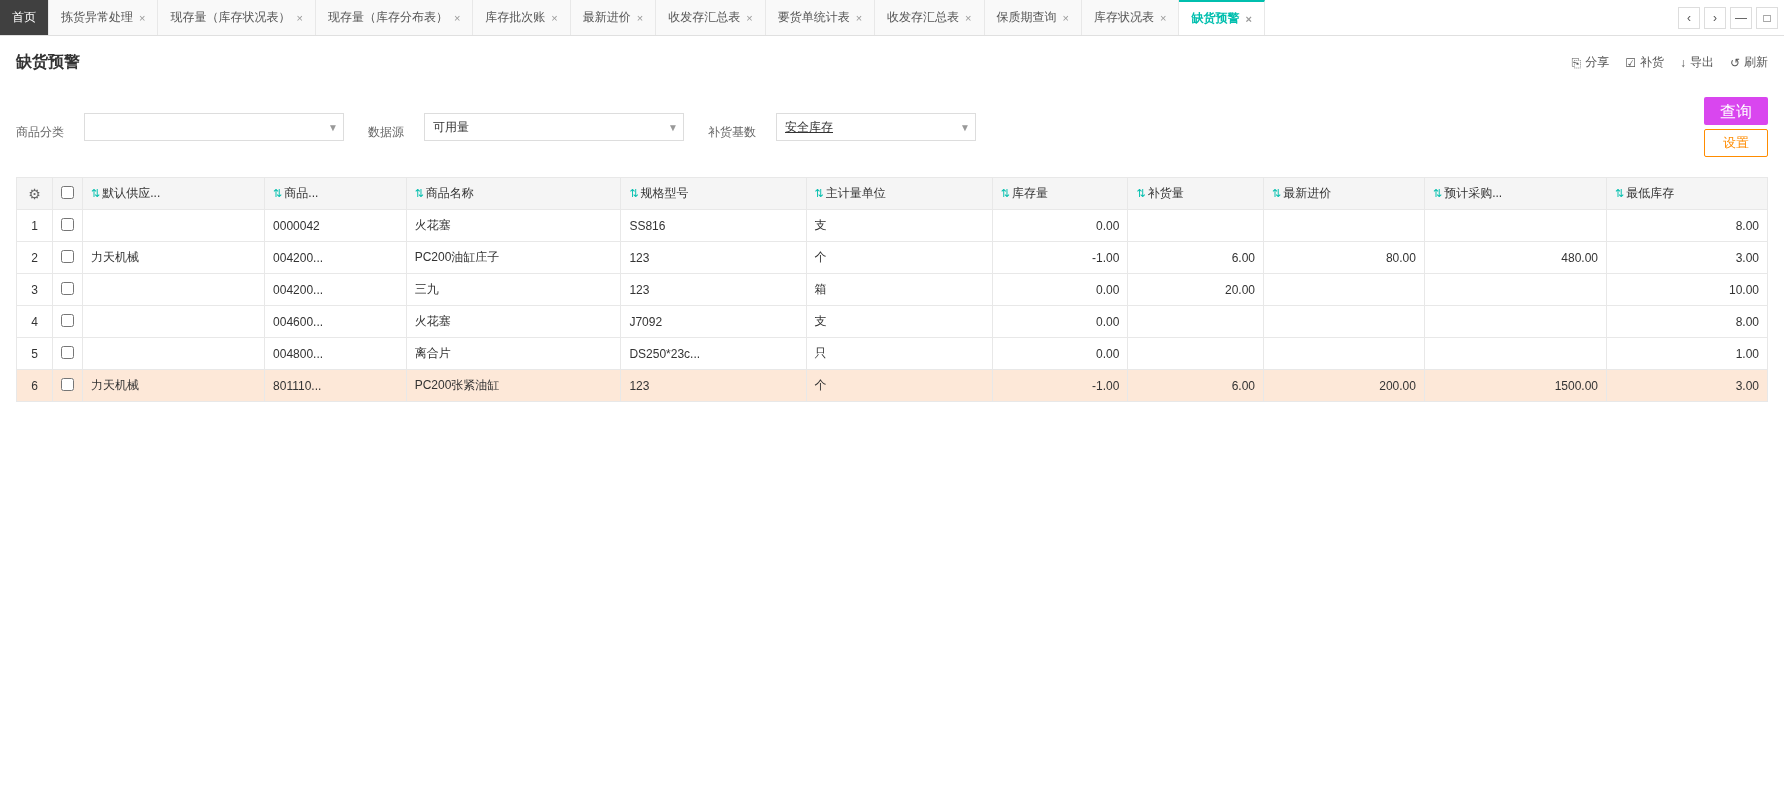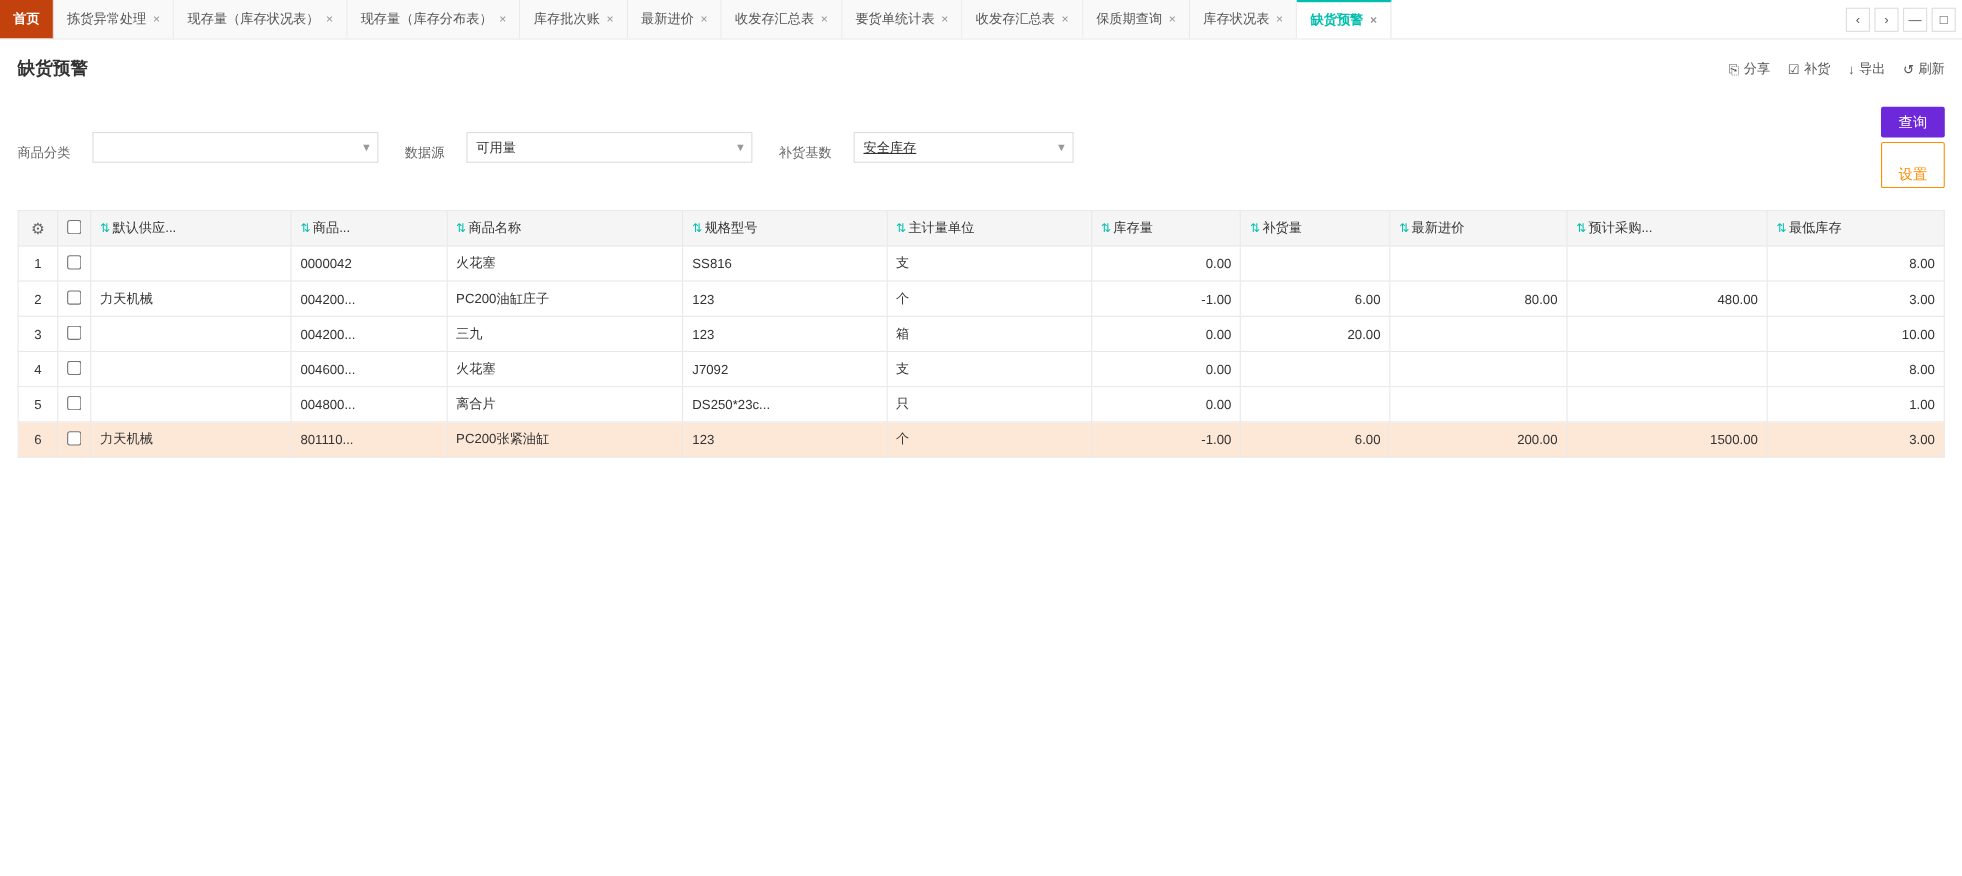--- a/index.html
+++ b/index.html
@@ -33,23 +33,23 @@
       border-top: 2px solid #00bfae;
       font-weight: bold;
     }
     .tab-item .tab-close {
       margin-left: 6px;
       color: #999;
       font-size: 11px;
       cursor: pointer;
     }
     .tab-item:first-child {
-      background: #c2410c;
+      background: #404040;
       color: #fff;
-      font-weight: bold;
+      font-weight: normal;
       border-top: none;
     }
     .tab-nav-btns {
       display: flex;
       align-items: center;
       margin-left: auto;
       padding: 0 4px;
     }
     .tab-nav-btn {
       width: 22px;
@@ -138,34 +138,34 @@
       position: absolute;
       right: 6px;
       color: #999;
       pointer-events: none;
       font-size: 10px;
     }
     .filter-value {
       color: #333;
     }
     .btn-query {
-      background: #6d28d9;
+      background: #d946ef;
       color: #fff;
       border: none;
       padding: 5px 16px;
       cursor: pointer;
-      font-size: 13px;
+      font-size: 16px;
       border-radius: 2px;
       height: 28px;
     }
     .btn-settings {
       background: #fff;
       color: #ff8c00;
       border: 1px solid #ff8c00;
-      padding: 20px 14px;
+      padding: 4px 14px;
       cursor: pointer;
       font-size: 13px;
       border-radius: 2px;
       height: 28px;
     }
     .filter-actions {
       margin-left: auto;
       display: flex;
       flex-direction: column;
       gap: 4px;

